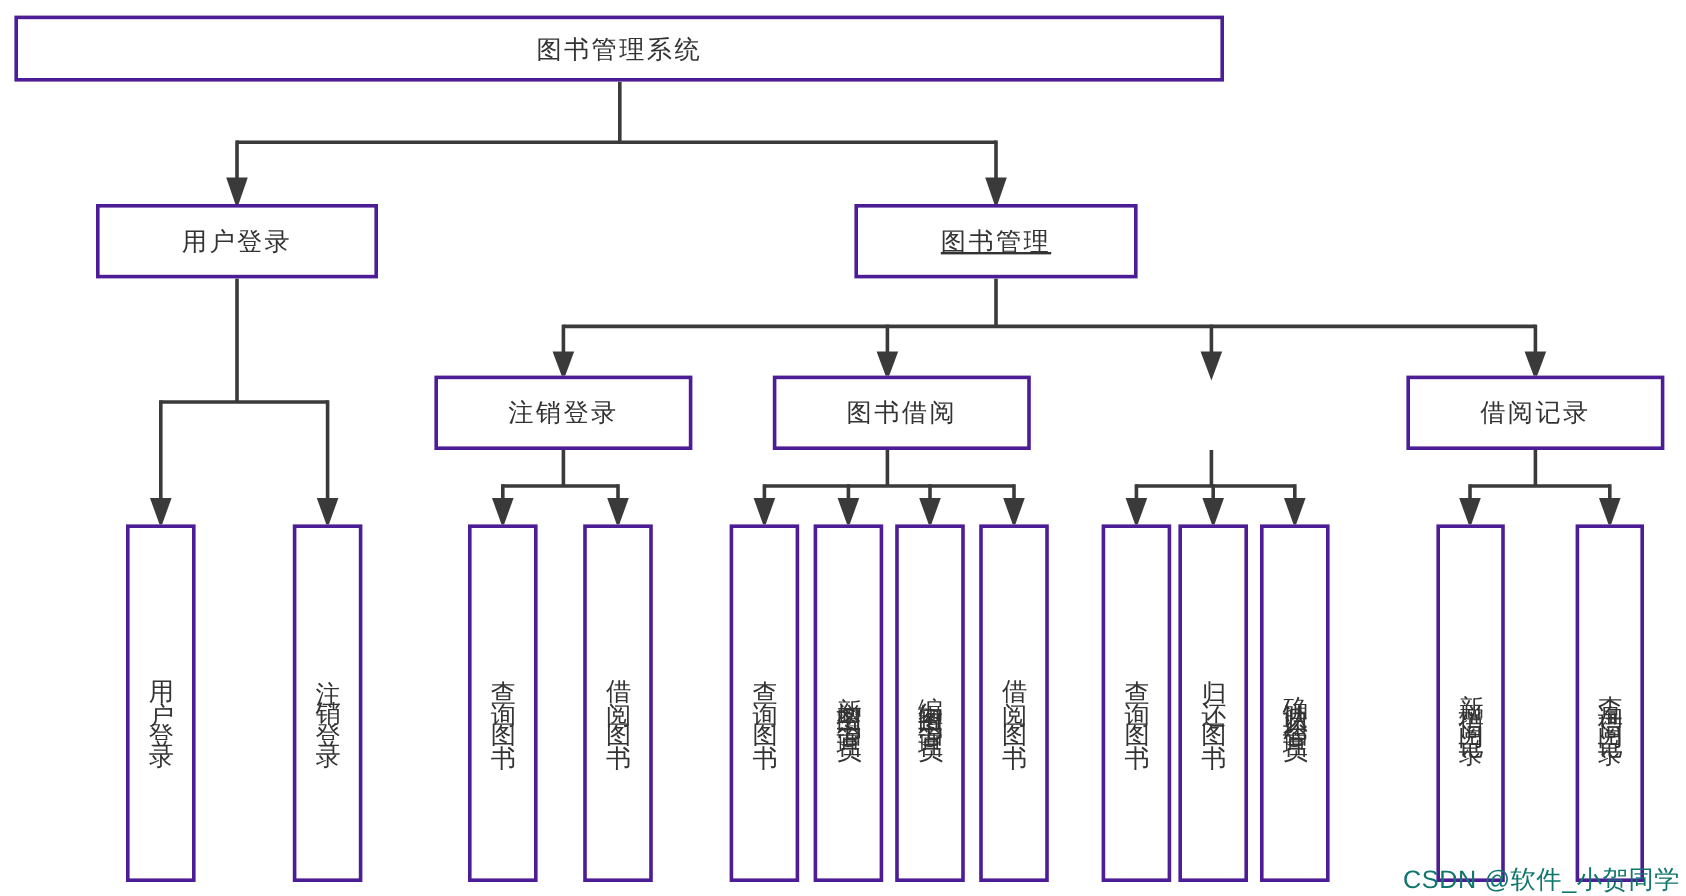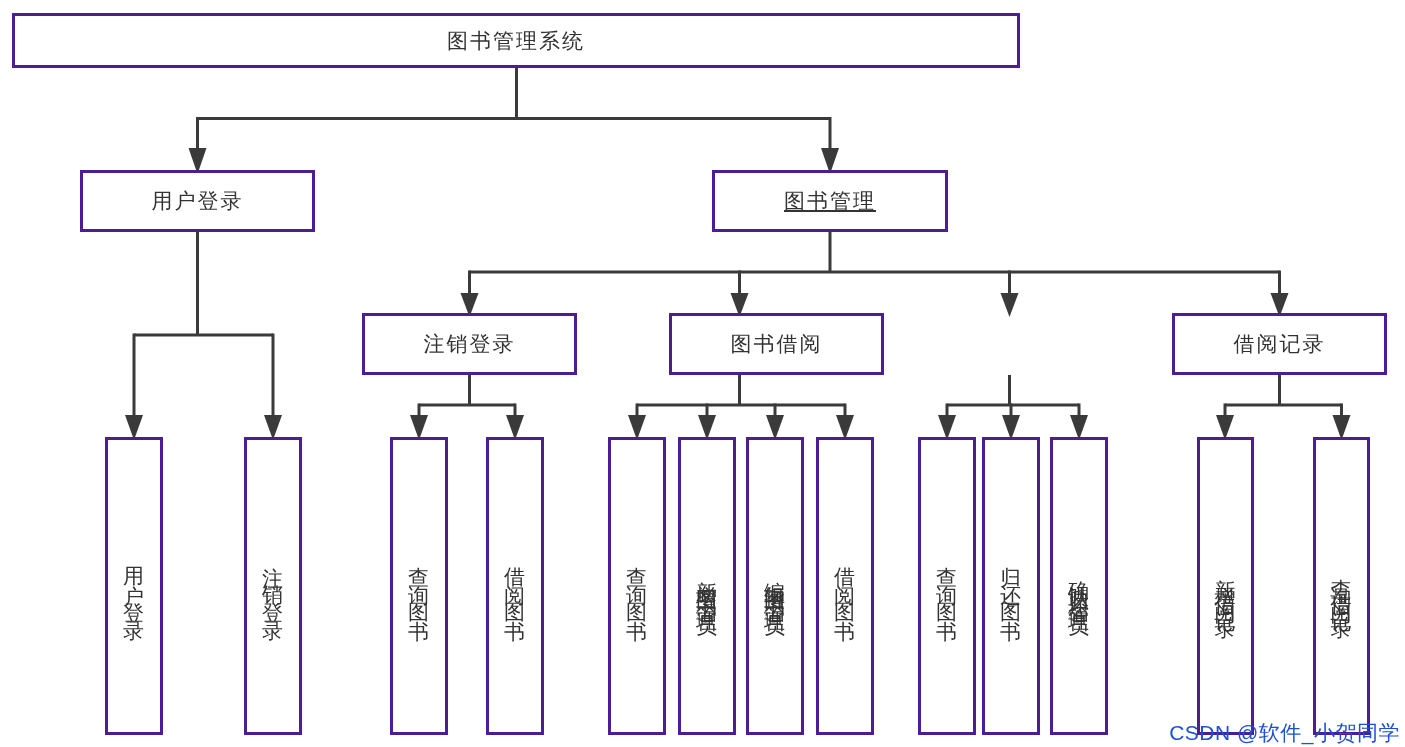--- a/index.html
+++ b/index.html
@@ -38,21 +38,21 @@
     white-space: nowrap;
   }
   
   .n-root  { left: 12px;   top: 13px;  width: 1008px; height: 55px; }
   
   .n-l2a   { left: 80px;   top: 170px; width: 235px;  height: 62px; }
   .n-l2b   { left: 712px;  top: 170px; width: 236px;  height: 62px; text-decoration: underline; }
   
   .n-l3    { top: 313px; height: 62px; width: 215px; }
   .n-l3a   { left: 362px;  }
-  .n-l3b   { left: 669px;  }
+  .n-l3b   { left: 644px;  }
   .n-l3c   { left: 902px;  }
   .n-l3d   { left: 1172px; }
   
   .leaf    { top: 437px; height: 298px; width: 58px; }
   .vlabel {
     writing-mode: vertical-rl;
     text-orientation: mixed;
     font-size: 21px;
     line-height: 1;
     white-space: nowrap;
@@ -73,21 +73,21 @@
   .l-g4b { left: 982px; }
   .l-g4c { left: 1050px; }
   .l-g5a { left: 1197px; width: 57px; }
   .l-g5b { left: 1313px; width: 57px; }
 
   #watermark {
     position: absolute;
     top: 719px;
     right: 5px;
     font-size: 21px;
-    color: #1d4ed8;
+    color: #0f766e;
     letter-spacing: 0.5px;
     white-space: nowrap;
     z-index: 6;
   }
 </style>
 </head>
 <body>
 
 <div id="canvas">
 

